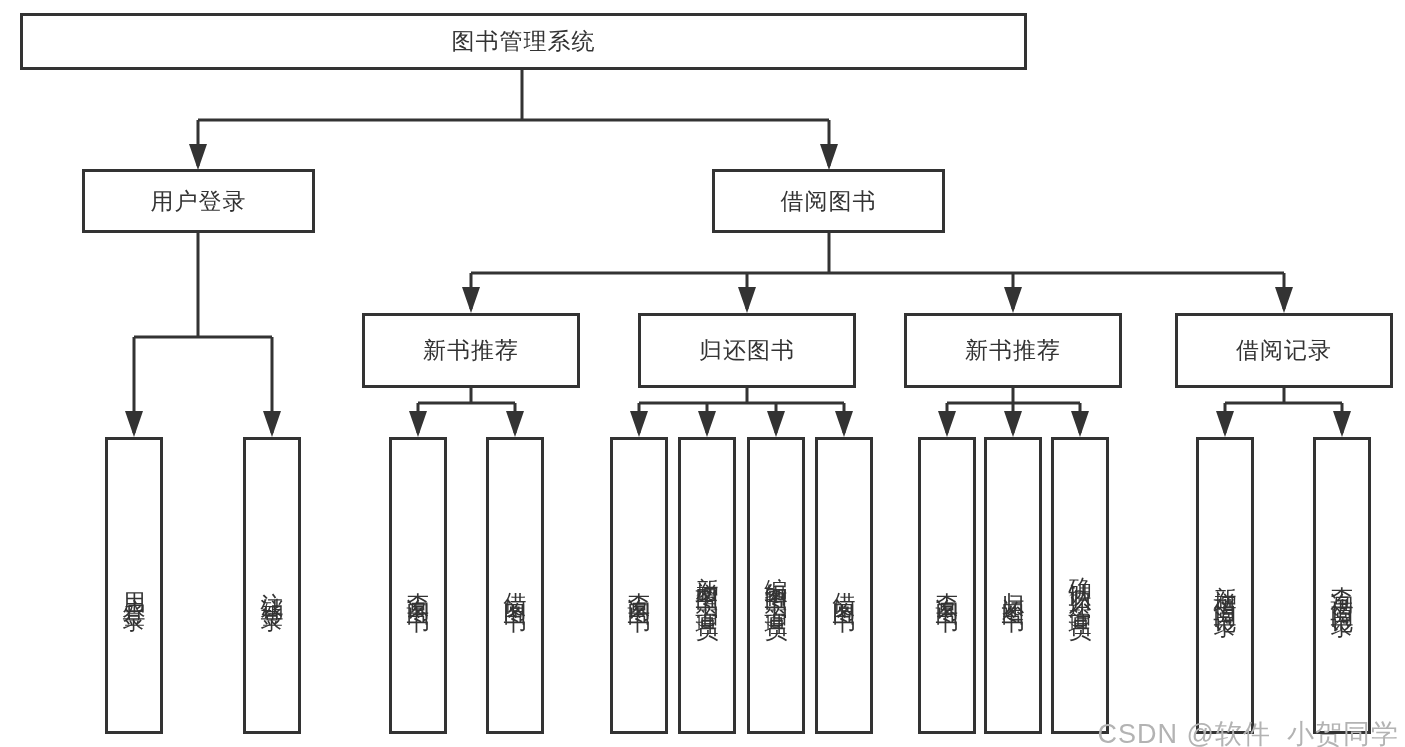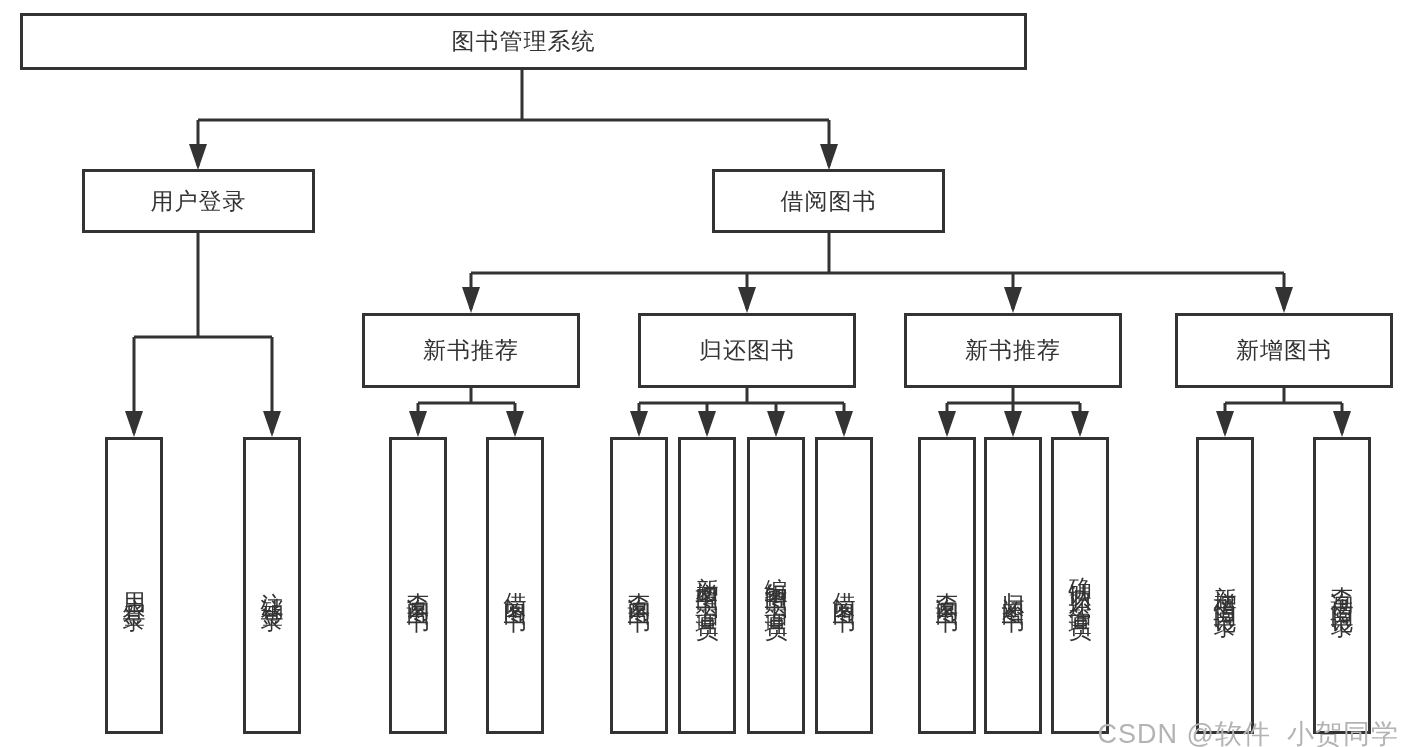--- a/index.html
+++ b/index.html
@@ -80,21 +80,21 @@
   </svg>
 
   <div class="node h-node root-node">图书管理系统</div>
 
   <div class="node h-node l2-node" style="left:82px;">用户登录</div>
   <div class="node h-node l2-node" style="left:712px;">借阅图书</div>
 
   <div class="node h-node l3-node" style="left:362px;">新书推荐</div>
   <div class="node h-node l3-node" style="left:638px;">归还图书</div>
   <div class="node h-node l3-node" style="left:904px;">新书推荐</div>
-  <div class="node h-node l3-node" style="left:1175px;">新增图书</div>
+  <div class="node h-node l3-node" style="left:1175px;">借阅记录</div>
 
   <div class="node leaf" style="left:105px;">用户登录</div>
   <div class="node leaf" style="left:243px;">注销登录</div>
 
   <div class="node leaf" style="left:389px;">查询图书</div>
   <div class="node leaf" style="left:486px;">借阅图书</div>
 
   <div class="node leaf" style="left:610px;">查询图书</div>
   <div class="node leaf" style="left:678px;">新增图书（管理员）</div>
   <div class="node leaf" style="left:747px;">编辑图书（管理员）</div>

